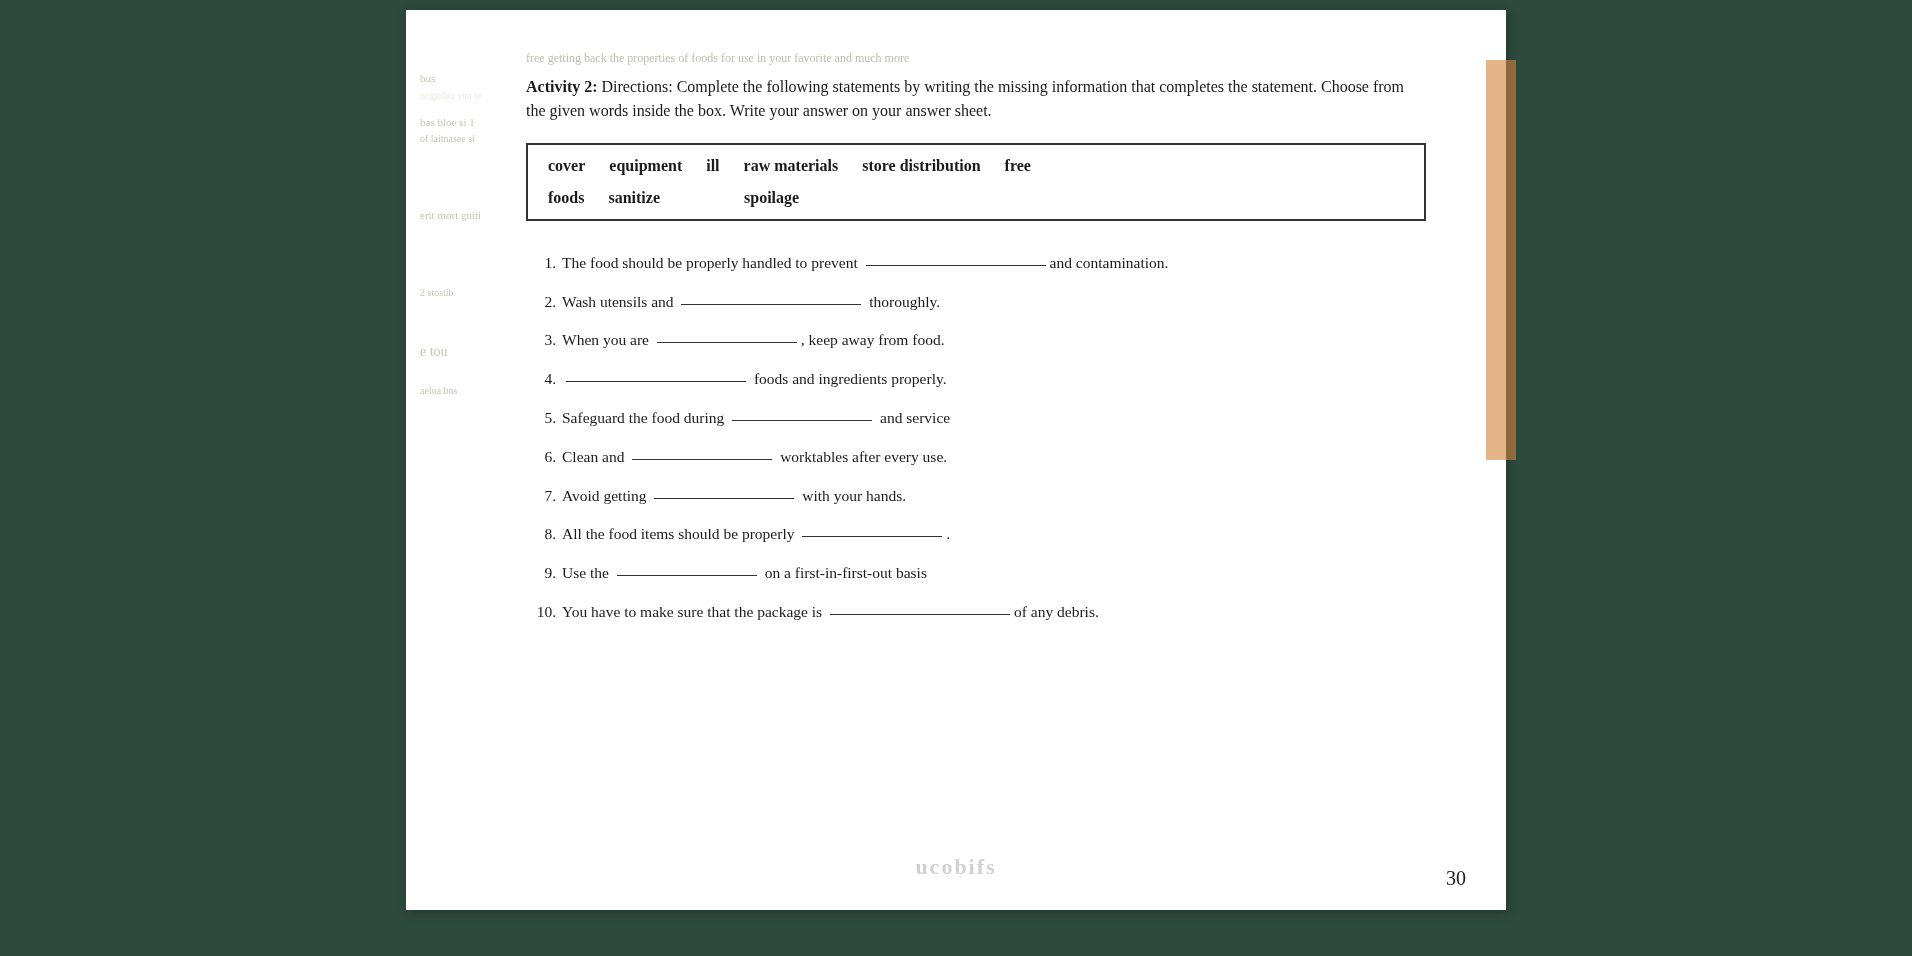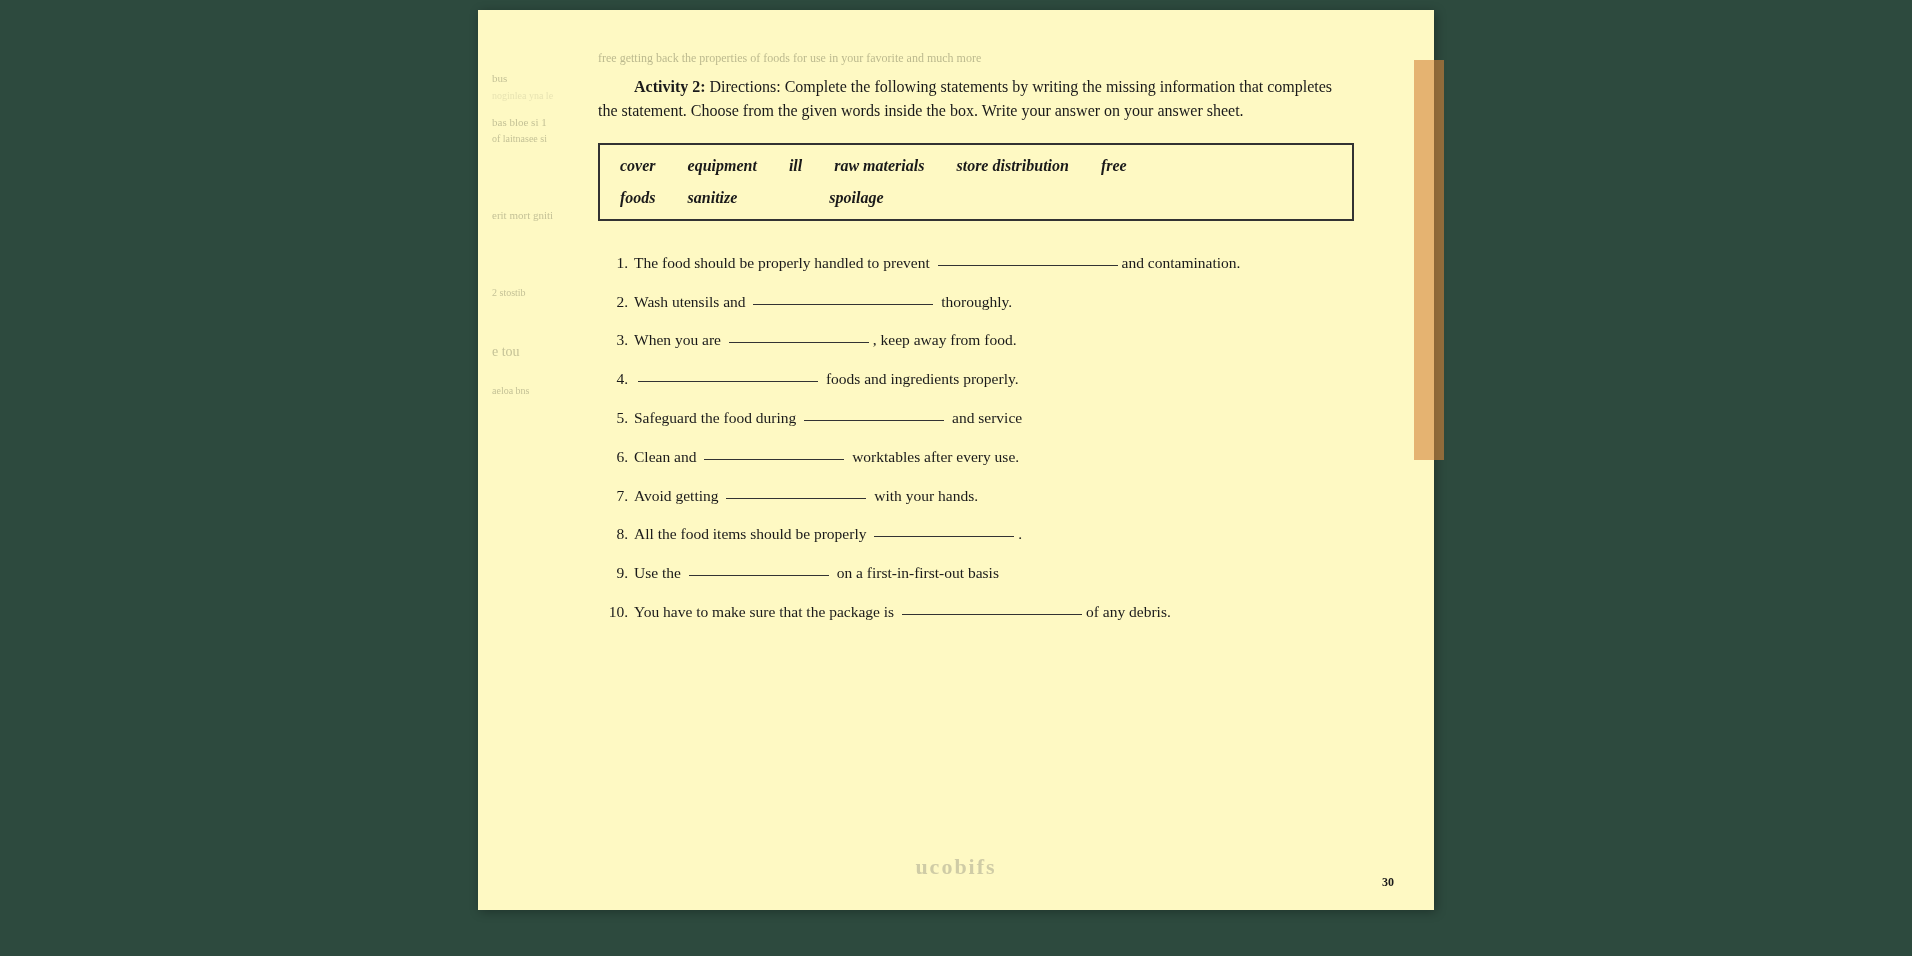--- a/index.html
+++ b/index.html
@@ -12,55 +12,53 @@
       background-color: #2d4a3e;
       display: flex;
       justify-content: center;
       align-items: flex-start;
       min-height: 956px;
       font-family: 'Times New Roman', Times, serif;
       padding: 10px;
     }
 
     .page-container {
-      background-color: #fef9c3;
-      width: 956px;
+      background-color: #ffffff;
+      width: 1100px;
       min-height: 900px;
       padding: 40px 80px 60px 120px;
       position: relative;
       box-shadow: 2px 2px 10px rgba(0,0,0,0.3);
     }
 
     .activity-heading {
       font-size: 16px;
       font-weight: normal;
       line-height: 1.5;
       margin-bottom: 20px;
       color: #1a1a1a;
     }
 
     .activity-heading strong {
       font-weight: bold;
-      margin-left: 36px;
     }
 
     .word-box {
       border: 2px solid #333;
       padding: 12px 20px;
       margin-bottom: 30px;
       display: inline-block;
       width: 100%;
     }
 
     .word-box-row {
       display: flex;
-      gap: 32px;
+      gap: 24px;
       align-items: center;
       flex-wrap: wrap;
-      font-style: italic;
     }
 
     .word-box-row span {
       font-size: 16px;
       font-weight: bold;
       color: #1a1a1a;
     }
 
     .questions-list {
       list-style: none;
@@ -95,22 +93,22 @@
     }
 
     .blank-long {
       min-width: 180px;
     }
 
     .page-number {
       position: absolute;
       bottom: 20px;
       right: 40px;
-      font-size: 12px;
-      font-weight: bold;
+      font-size: 20px;
+      font-weight: normal;
       color: #1a1a1a;
     }
 
     .watermark {
       position: absolute;
       bottom: 30px;
       left: 50%;
       transform: translateX(-50%);
       font-size: 22px;
       font-weight: bold;

